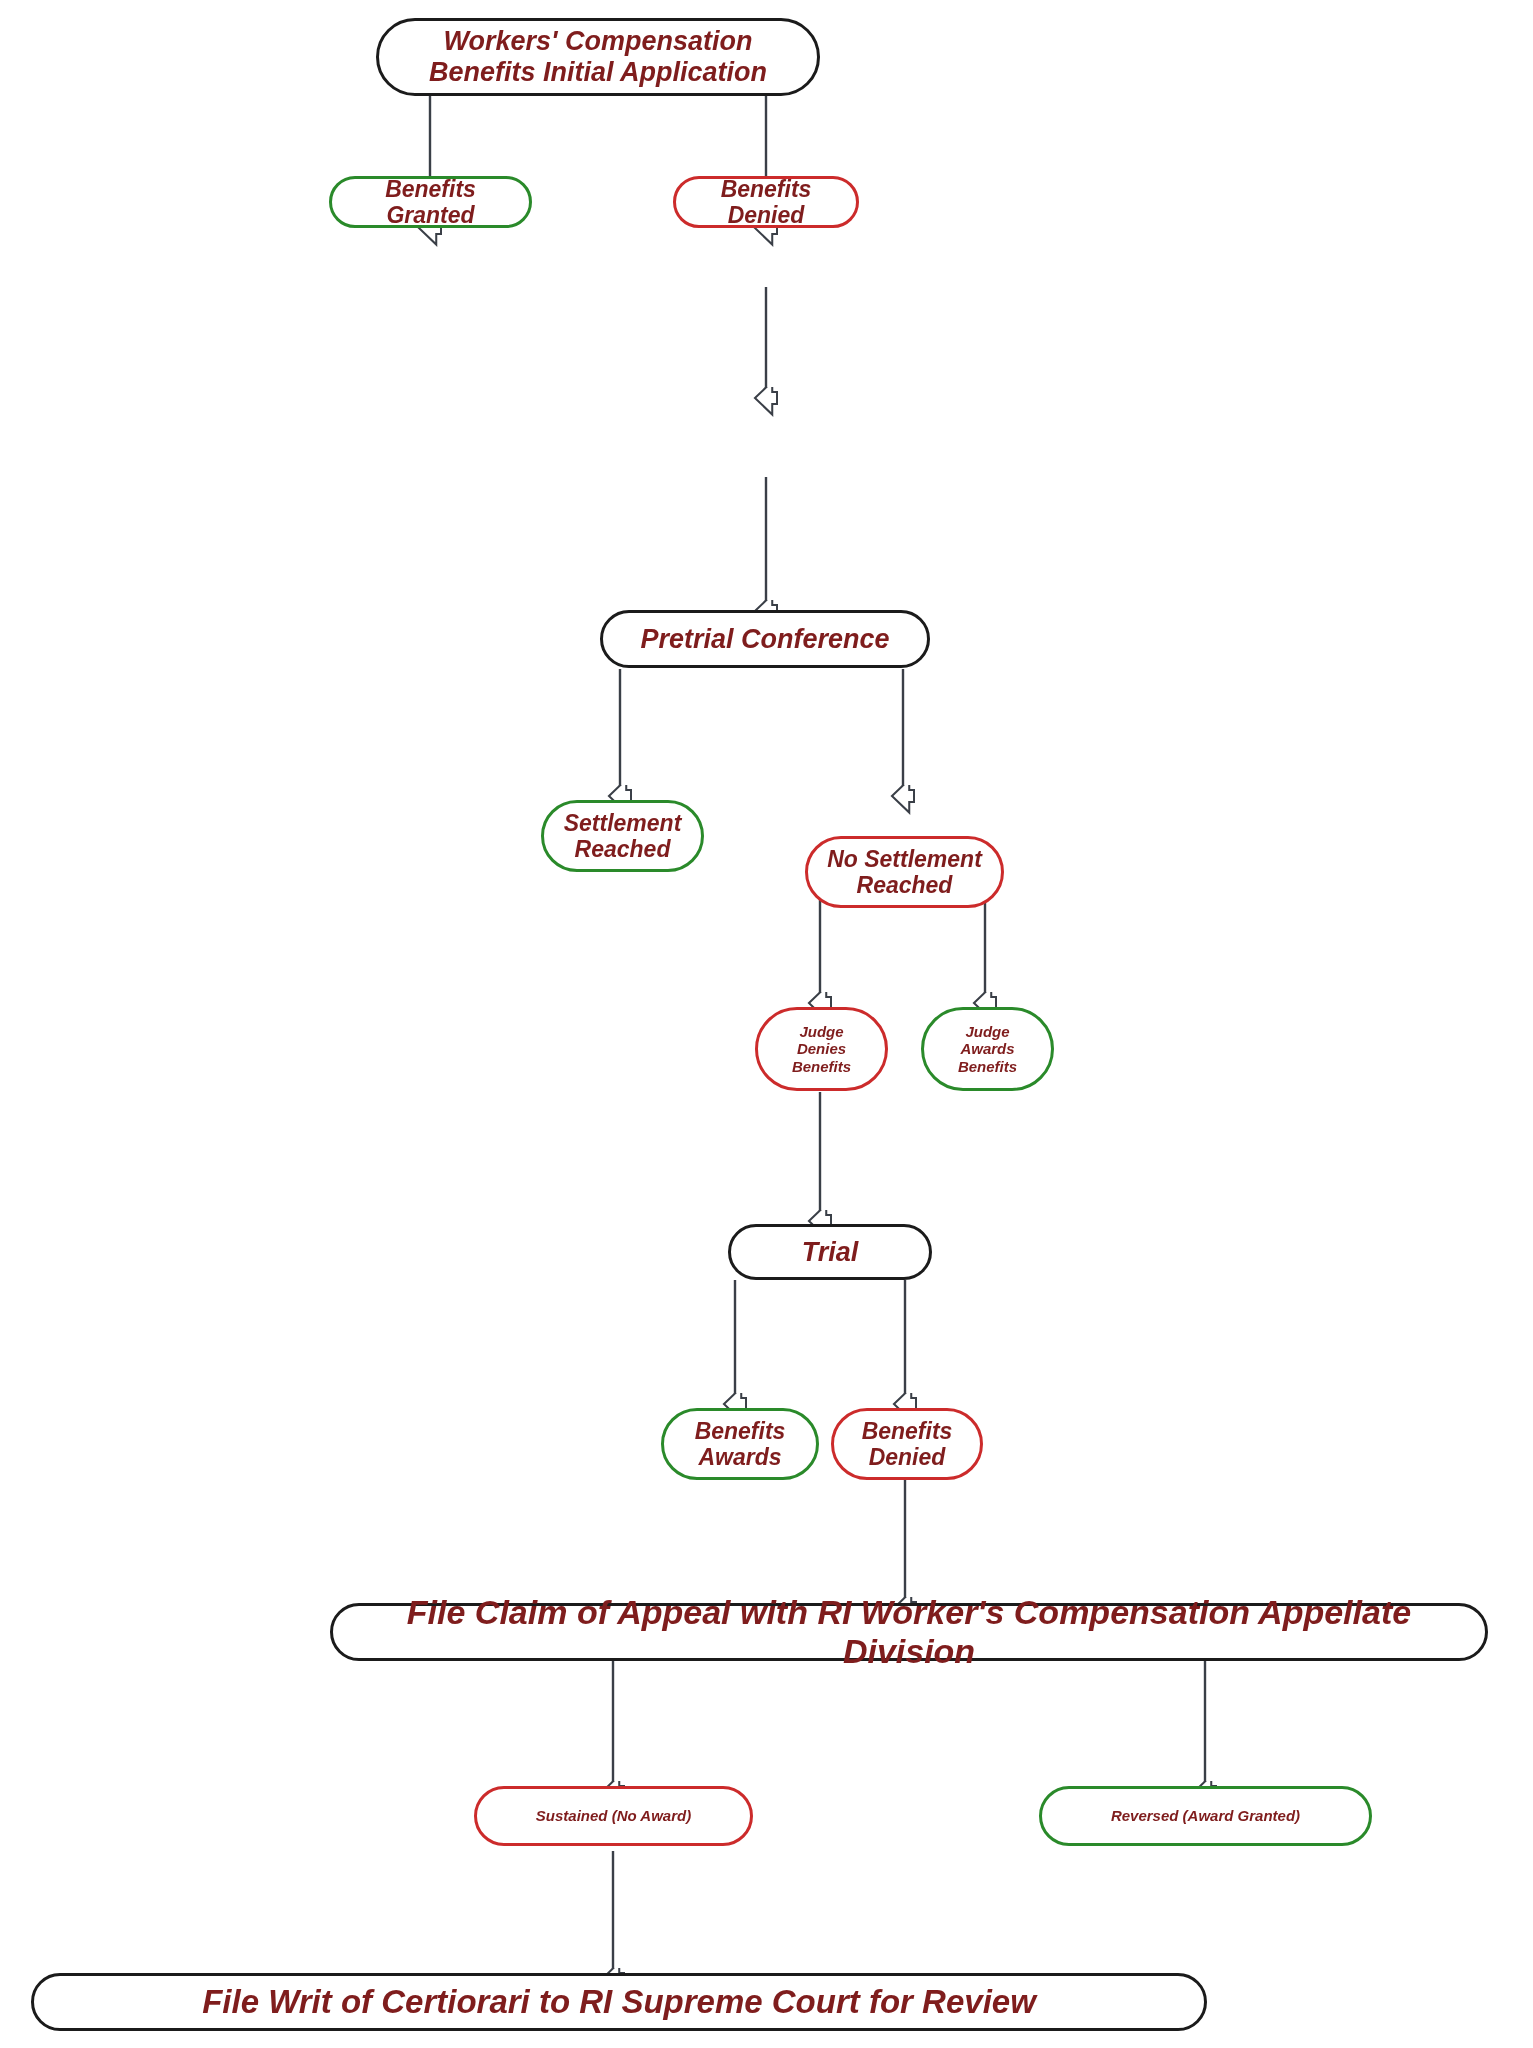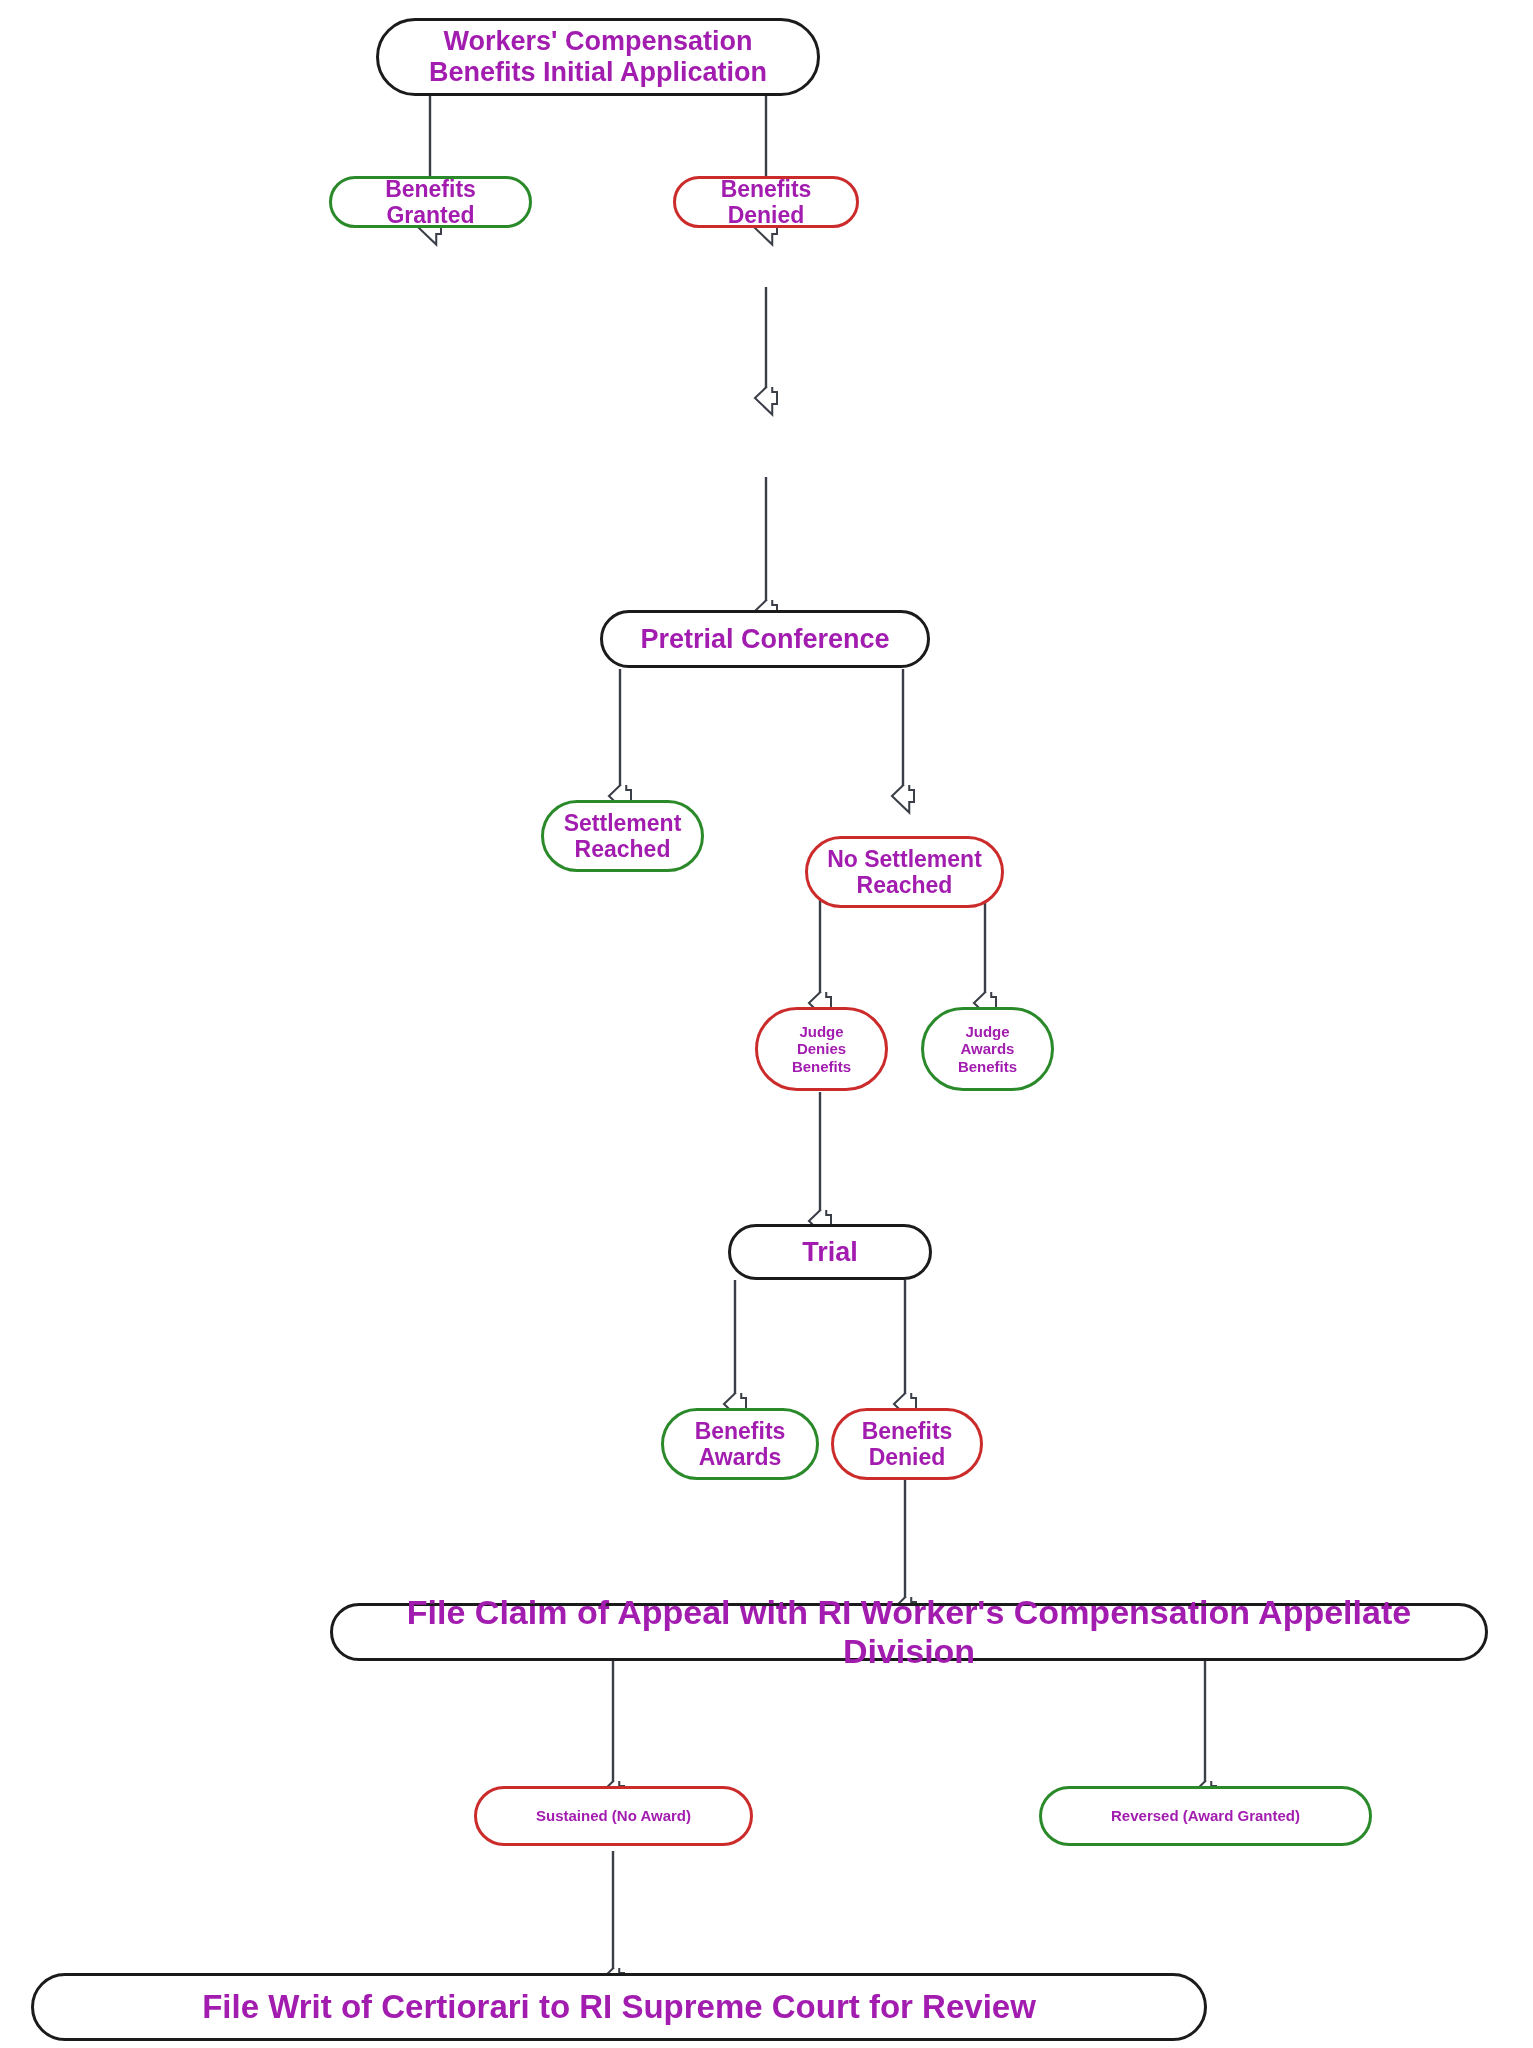--- a/index.html
+++ b/index.html
@@ -11,26 +11,27 @@
   svg#wires{position:absolute;left:0;top:0;width:1533px;height:2048px;pointer-events:none;}
 
   .node{
     position:absolute;
     box-sizing:border-box;
     background:#ffffff;
     border:3px solid #1b1b1b;
     border-radius:999px;
     display:flex;align-items:center;justify-content:center;
     text-align:center;
-    color:#a21caf;
+    color:#7f1d1d;
     font-weight:bold;
     line-height:1.14;
     padding:18px 14px;
     white-space:pre-line;
     z-index:2;
+    font-style:italic;
   }
   .node.green{border-color:#2a8a2a;}
   .node.red{border-color:#cc2b2b;}
 
   .sz-xl{font-size:27px;}
   .sz-lg{font-size:34px;}
   .sz-md{font-size:23px;}
   .sz-sm{font-size:15px;}
   .sz-xxl{font-size:33px;}
 </style>
@@ -112,15 +113,15 @@
 
   <div class="node red sz-md" style="left:831px;top:1408px;width:152px;height:72px;">Benefits
 Denied</div>
 
   <div class="node sz-lg" style="left:330px;top:1603px;width:1158px;height:58px;">File Claim of Appeal with RI Worker's Compensation Appellate Division</div>
 
   <div class="node red sz-sm" style="left:474px;top:1786px;width:279px;height:60px;">Sustained (No Award)</div>
 
   <div class="node green sz-sm" style="left:1039px;top:1786px;width:333px;height:60px;">Reversed (Award Granted)</div>
 
-  <div class="node sz-xxl" style="left:31px;top:1973px;width:1176px;height:68px;">File Writ of Certiorari to RI Supreme Court for Review</div>
+  <div class="node sz-xxl" style="left:31px;top:1973px;width:1176px;height:58px;">File Writ of Certiorari to RI Supreme Court for Review</div>
 
 </div>
 
 </body></html>

